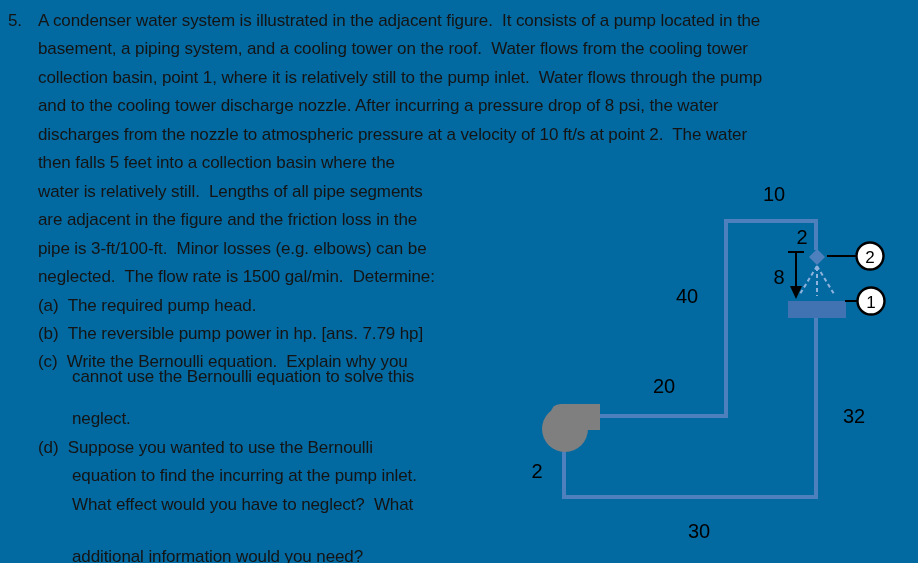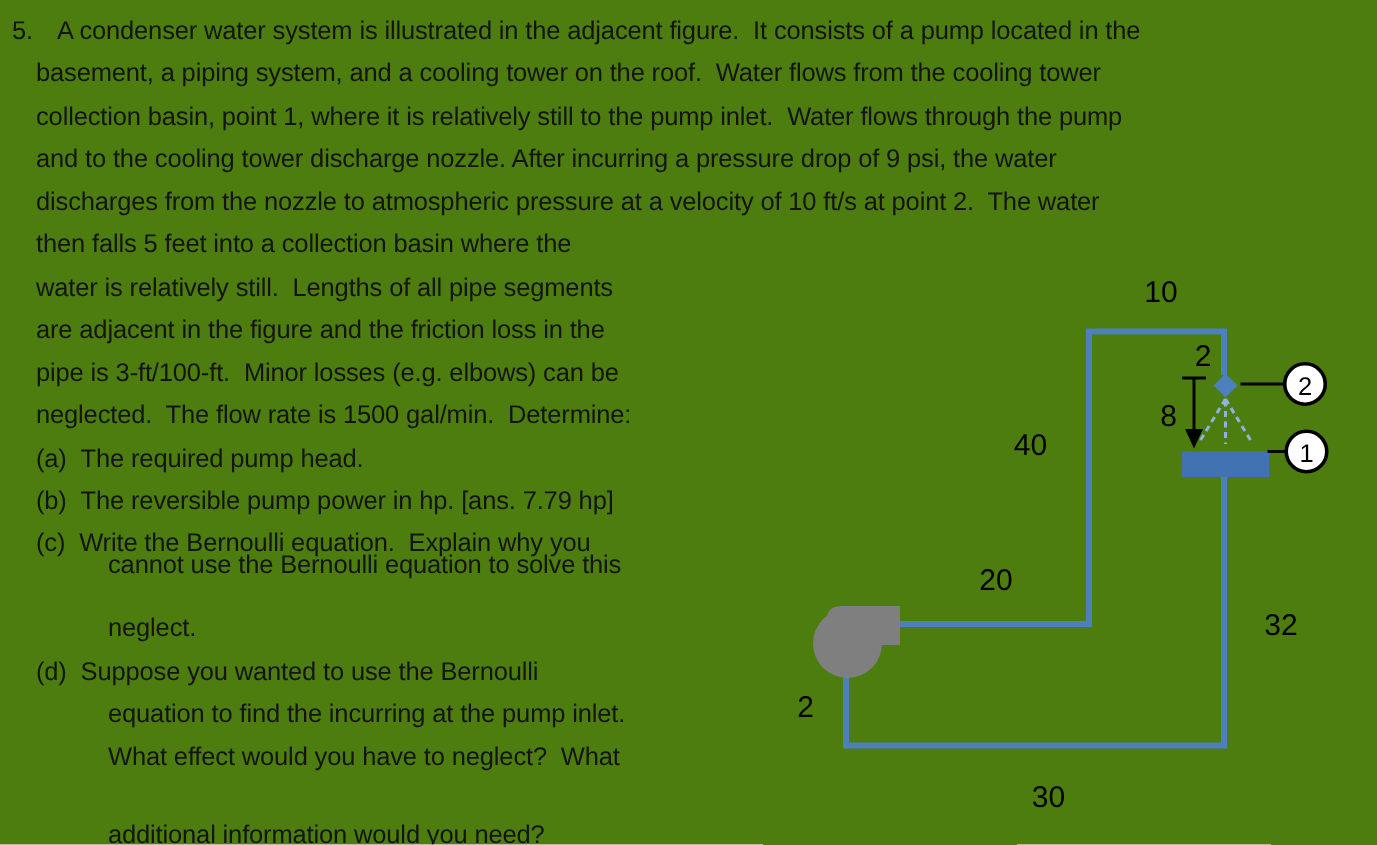--- a/index.html
+++ b/index.html
@@ -1,21 +1,21 @@
 <!DOCTYPE html>
 <html style="--pipe: #4d80bd; --basin: #4173b3; --pump: #7f7f7f; --spray: #8fb3dd; --ink: #000000;"><head>
 <meta charset="utf-8">
 <style>
   html,body { margin:0; padding:0; background:#ffffff; }
   .page {
-    position:relative; width:918px; height:563px; background:#4d7c0f;
+    position:relative; width:918px; height:563px; background:#0369a1;
     font-family:"Liberation Sans", sans-serif; color:#111; overflow:hidden;
   }
   .line {
-    position:absolute; left:24px; white-space:nowrap;
+    position:absolute; left:38px; white-space:nowrap;
     font-size:17px; letter-spacing:-0.1px; line-height:24px; color:#141414;
   }
   .line.first { left:8px; }
   .line.cont  { left:72px; }
   .numcol { display:inline-block; width:30px; }
   .figure { position:absolute; left:500px; top:170px; }
   
   .pipe   { fill:none; stroke:var(--pipe); stroke-width:4; stroke-linejoin:miter; }
   .nozzle { fill:var(--pipe); stroke:none; }
   .basin  { fill:var(--basin); stroke:none; }
@@ -30,21 +30,21 @@
 </style>
 </head>
 <body>
 
 <div class="page">
 
   <div>
     <div class="line first" style="top:9px"><span class="numcol">5.</span><span>A condenser water system is illustrated in the adjacent figure.&nbsp; It consists of a pump located in the</span></div>
     <div class="line" style="top:37px">basement, a piping system, and a cooling tower on the roof.&nbsp; Water flows from the cooling tower</div>
     <div class="line" style="top:66px">collection basin, point 1, where it is relatively still to the pump inlet.&nbsp; Water flows through the pump</div>
-    <div class="line" style="top:94px">and to the cooling tower discharge nozzle. After incurring a pressure drop of 9 psi, the water</div>
+    <div class="line" style="top:94px">and to the cooling tower discharge nozzle. After incurring a pressure drop of 8 psi, the water</div>
     <div class="line" style="top:123px">discharges from the nozzle to atmospheric pressure at a velocity of 10 ft/s at point 2.&nbsp; The water</div>
     <div class="line" style="top:151px">then falls 5 feet into a collection basin where the</div>
     <div class="line" style="top:180px">water is relatively still.&nbsp; Lengths of all pipe segments</div>
     <div class="line" style="top:208px">are adjacent in the figure and the friction loss in the</div>
     <div class="line" style="top:237px">pipe is 3-ft/100-ft.&nbsp; Minor losses (e.g. elbows) can be</div>
     <div class="line" style="top:265px">neglected.&nbsp; The flow rate is 1500 gal/min.&nbsp; Determine:</div>
     <div class="line" style="top:294px">(a)&nbsp;&nbsp;The required pump head.</div>
     <div class="line" style="top:322px">(b)&nbsp;&nbsp;The reversible pump power in hp. [ans. 7.79 hp]</div>
     <div class="line" style="top:350px">(c)&nbsp;&nbsp;Write the Bernoulli equation.&nbsp; Explain why you</div>
     <div class="line cont" style="top:365px">cannot use the Bernoulli equation to solve this</div>

